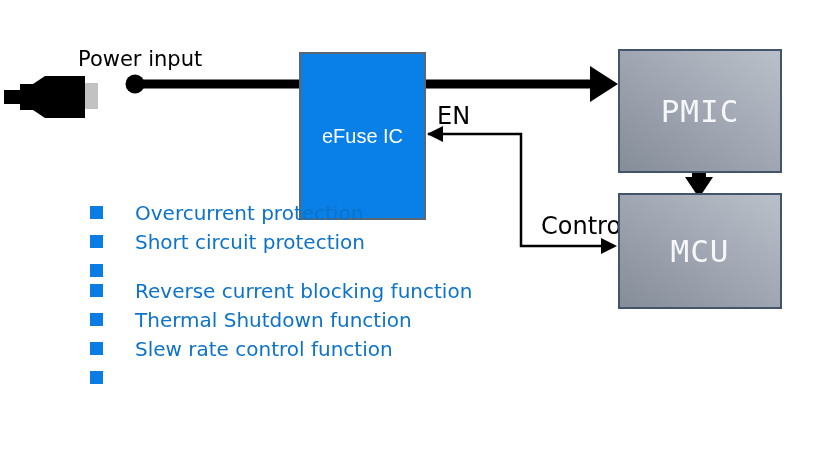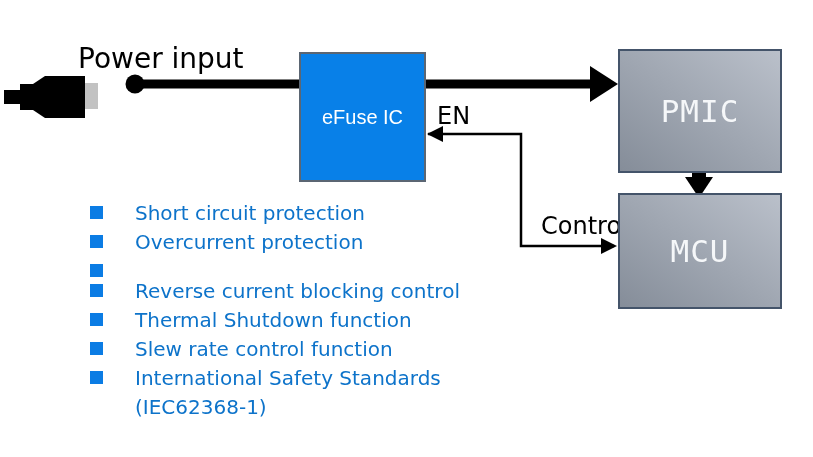--- a/index.html
+++ b/index.html
@@ -25,33 +25,33 @@
   .connector { stroke: var(--connector-black, #000); fill: none; }
   .arrowfill { fill: var(--connector-black, #000); stroke: none; }
 
   .label {
     position: absolute;
     color: #000000;
     font-size: 24px;
     line-height: 24px;
     white-space: nowrap;
   }
-  .power-label { left: 78px; top: 47px; font-size: 28px; }
+  .power-label { left: 78px; top: 47px; font-size: 21px; }
   .en-label { left: 437px; top: 104px; }
   .control-label { left: 541px; top: 214px; }
 
   .box {
     position: absolute;
     display: flex;
     align-items: center;
     justify-content: center;
     box-sizing: border-box;
   }
   .efuse-box {
-    left: 299px; top: 52px; width: 127px; height: 130px;
+    left: 299px; top: 52px; width: 127px; height: 168px;
     background: var(--efuse-blue, #0880e8);
     border: 2px solid var(--efuse-border, #5b6673);
     text-align: right;
   }
   .efuse-box .box-label {
     color: #ffffff;
     font-family: "Liberation Sans", sans-serif;
     font-size: 20px;
   }
   .gray-box {
@@ -137,47 +137,45 @@
   <div class="box gray-box pmic-box">
     <span class="box-label">PMIC</span>
   </div>
   <div class="box gray-box mcu-box">
     <span class="box-label">MCU</span>
   </div>
 
   <div class="features">
     <div class="feature-row">
       <span class="bullet"></span>
-      <span class="feature-text">Short circuit protection</span>
+      <span class="feature-text">Overcurrent protection</span>
     </div>
 
     <div class="feature-row">
       <span class="bullet"></span>
-      <span class="feature-text">Overcurrent protection</span>
+      <span class="feature-text">Short circuit protection</span>
     </div>
 
     <div class="feature-row">
       <span class="bullet"></span>
     </div>
 
     <div class="feature-row">
       <span class="bullet"></span>
-      <span class="feature-text">Reverse current blocking control</span>
+      <span class="feature-text">Reverse current blocking function</span>
     </div>
 
     <div class="feature-row">
       <span class="bullet"></span>
       <span class="feature-text">Thermal Shutdown function</span>
     </div>
 
     <div class="feature-row">
       <span class="bullet"></span>
       <span class="feature-text">Slew rate control function</span>
     </div>
 
     <div class="feature-row">
       <span class="bullet"></span>
-      <span class="feature-text">International Safety Standards
-(IEC62368-1)</span>
     </div>
   </div>
 
 </div>
 
 </body></html>

